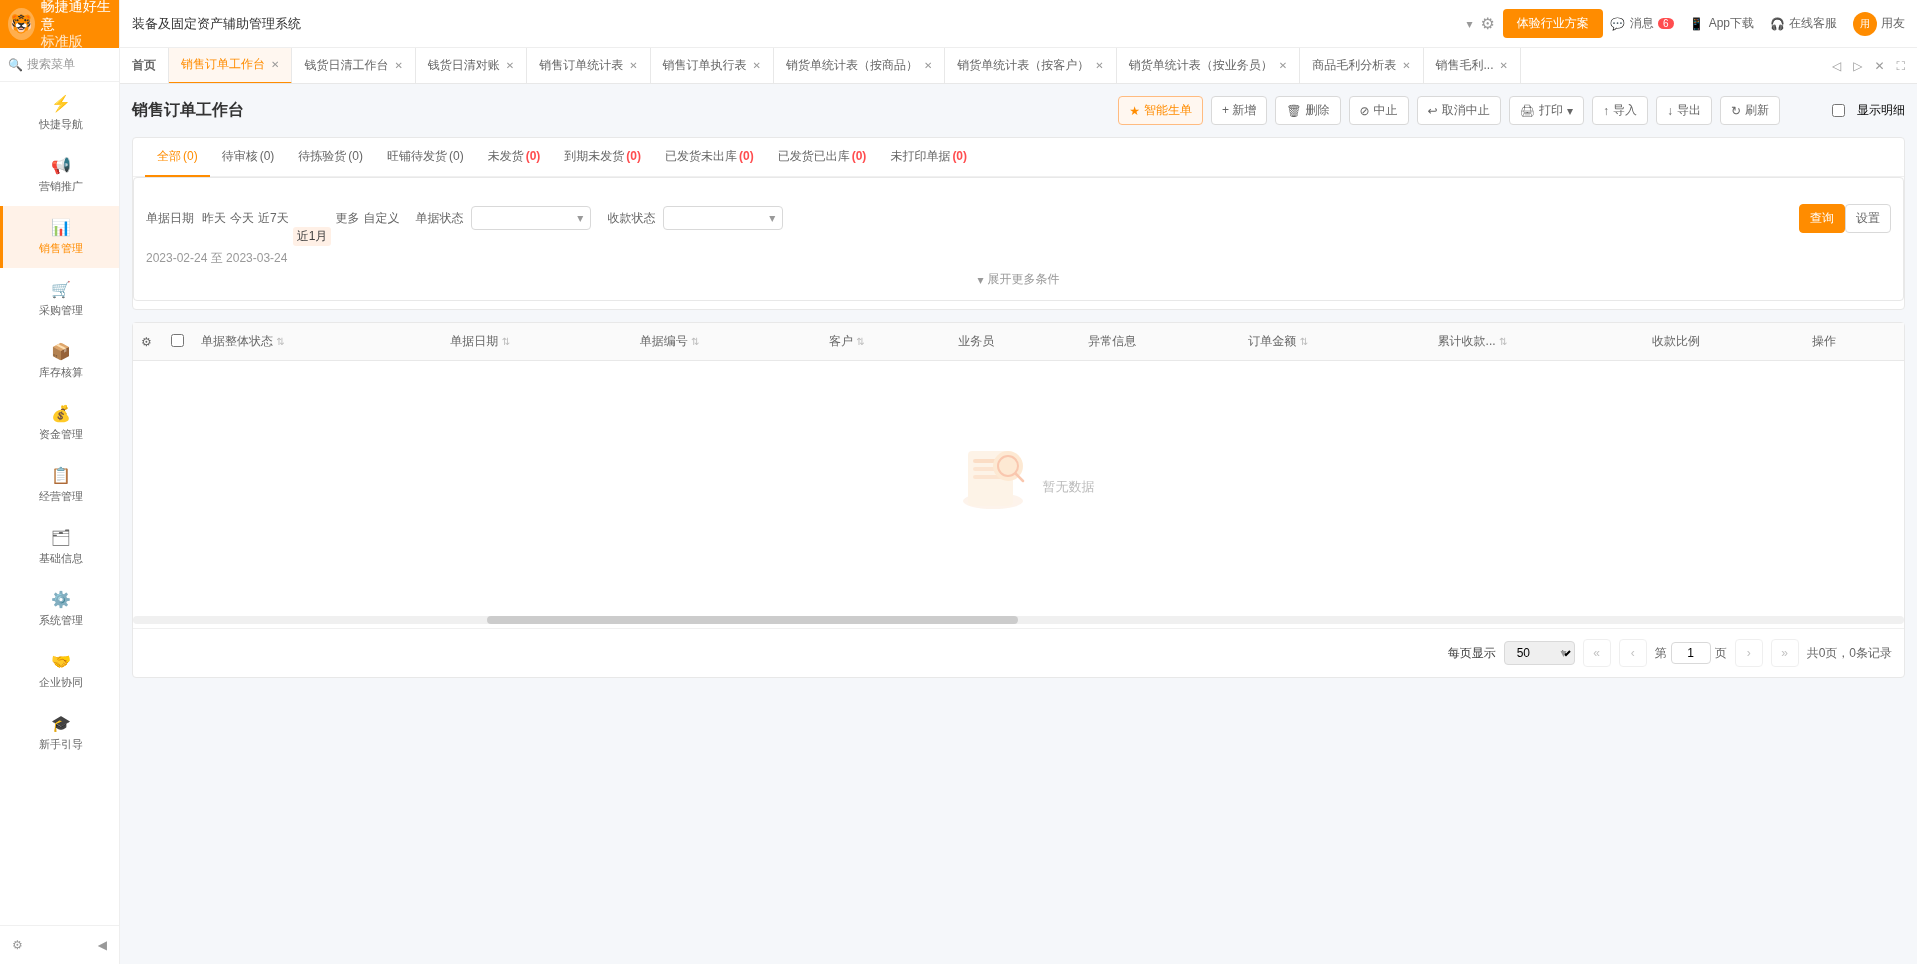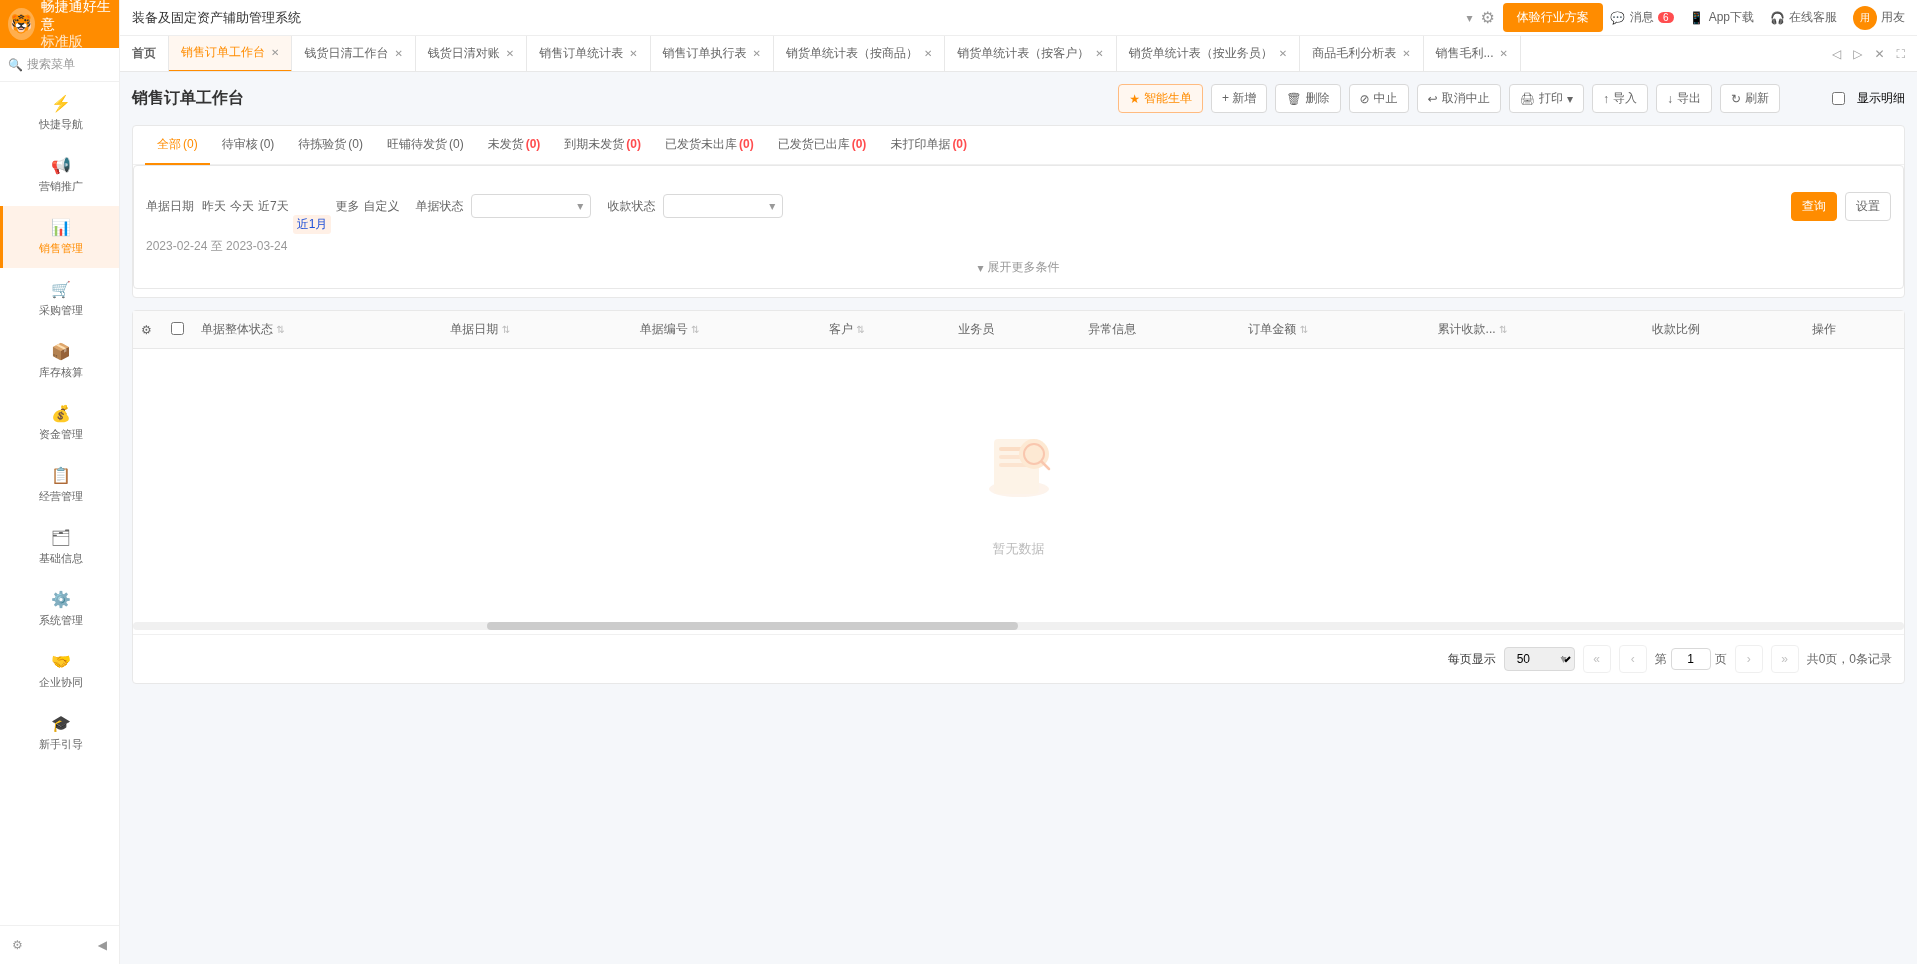--- a/index.html
+++ b/index.html
@@ -16,21 +16,21 @@
     .sidebar-item.active { background: #fff2e8; color: #ff8c00; border-left-color: #ff8c00; }
     .sidebar-item-icon { font-size: 16px; }
     .sidebar-item-label { font-size: 11px; text-align: center; }
     .sidebar-bottom { margin-top: auto; padding: 8px; display: flex; justify-content: space-between; border-top: 1px solid #f0f0f0; }
     .sidebar-bottom-btn { cursor: pointer; color: #999; padding: 4px; }
 
     
     .main { flex: 1; display: flex; flex-direction: column; overflow: hidden; }
 
     
-    .topbar { height: 36px; background: #fff; border-bottom: 1px solid #eee; display: flex; align-items: center; padding: 0 12px; gap: 8px; }
+    .topbar { height: 48px; background: #fff; border-bottom: 1px solid #eee; display: flex; align-items: center; padding: 0 12px; gap: 8px; }
     .topbar-title { font-size: 13px; color: #333; flex: 1; }
     .topbar-industry-btn { background: #ff8c00; color: #fff; border: none; padding: 6px 14px; border-radius: 4px; cursor: pointer; font-size: 12px; }
     .topbar-setting-icon { color: #999; cursor: pointer; font-size: 16px; }
     .topbar-chevron { color: #999; cursor: pointer; }
     .topbar-right { display: flex; align-items: center; gap: 16px; color: #666; }
     .topbar-right-item { display: flex; align-items: center; gap: 4px; cursor: pointer; }
     .badge { background: #ff4d4f; color: #fff; border-radius: 10px; padding: 0 5px; font-size: 10px; min-width: 16px; text-align: center; }
     .avatar { width: 24px; height: 24px; background: #ff8c00; border-radius: 50%; display: flex; align-items: center; justify-content: center; color: #fff; font-size: 10px; }
 
     
@@ -62,21 +62,21 @@
     .filter-tab .count { margin-left: 2px; }
     .filter-tab .count-red { color: #ff4d4f; font-weight: bold; }
 
     
     .search-bar { background: #fff; border-radius: 4px; border: 1px solid #e8e8e8; padding: 12px; margin-bottom: 8px; }
     .search-row { display: flex; align-items: center; gap: 16px; }
     .search-field { display: flex; align-items: center; gap: 8px; }
     .search-label { color: #666; white-space: nowrap; }
     .search-dates { display: flex; align-items: flex-start; gap: 4px; margin-top: 4px; font-size: 11px; color: #999; }
     .date-option { cursor: pointer; color: #666; }
-    .date-option.active { color: #1d4ed8; background: #fff0e6; padding: 1px 4px; border-radius: 3px; margin-top: 37px; }
+    .date-option.active { color: #404040; background: #fff0e6; padding: 1px 4px; border-radius: 3px; margin-top: 37px; }
     .expand-btn { display: flex; align-items: center; gap: 4px; cursor: pointer; color: #999; font-size: 12px; margin: 4px auto 0; width: fit-content; }
     .search-select { border: 1px solid #d9d9d9; border-radius: 4px; padding: 4px 24px 4px 8px; background: #fff; color: #333; appearance: none; min-width: 120px; cursor: pointer; }
     .select-wrapper { position: relative; display: inline-flex; align-items: center; }
     .select-wrapper::after { content: '▾'; position: absolute; right: 8px; color: #999; pointer-events: none; }
 
     
     .table-section { background: #fff; border-radius: 4px; border: 1px solid #e8e8e8; }
     .table-header { display: flex; align-items: center; justify-content: space-between; padding: 8px 12px; border-bottom: 1px solid #f0f0f0; }
     .table-count { color: #666; }
     .table-count span { color: #ff8c00; font-weight: bold; }
@@ -86,21 +86,21 @@
     .table-action-btn.revoke { color: #faad14; border-color: #faad14; }
     .table-action-btn.dispatch { color: #1890ff; border-color: #1890ff; }
 
     table { width: 100%; border-collapse: collapse; }
     th { background: #fafafa; padding: 10px 8px; text-align: left; color: #666; font-weight: normal; border-bottom: 1px solid #e8e8e8; white-space: nowrap; }
     th .sort-icon { color: #bbb; font-size: 10px; cursor: pointer; }
     .th-checkbox { width: 30px; }
     .th-settings { width: 30px; }
 
     
-    .empty-state { display: flex; flex-direction: column; align-items: center; justify-content: center; padding: 60px 0; color: #bbb; }
+    .empty-state { display: flex; align-items: center; justify-content: center; padding: 60px 0; color: #bbb; }
     .empty-icon { font-size: 80px; margin-bottom: 12px; opacity: 0.5; }
     .empty-text { color: #bbb; font-size: 13px; }
 
     
     .pagination { display: flex; align-items: center; justify-content: flex-end; padding: 10px 12px; gap: 8px; border-top: 1px solid #f0f0f0; }
     .pagination-label { color: #404040; }
     .pagination-select { border: 1px solid #d9d9d9; border-radius: 4px; padding: 3px 20px 3px 8px; }
     .pagination-btn { width: 28px; height: 28px; display: flex; align-items: center; justify-content: center; border: 1px solid #d9d9d9; border-radius: 4px; cursor: pointer; color: #666; background: #fff; }
     .pagination-btn.disabled { opacity: 0.4; cursor: not-allowed; }
     .pagination-page { display: flex; align-items: center; gap: 4px; color: #666; }
@@ -340,21 +340,21 @@
               </div>
             </div>
             <div class="search-field">
               <span class="search-label">收款状态</span>
               <div class="select-wrapper">
                 <select class="search-select">
                   <option value=""></option>
                 </select>
               </div>
             </div>
-            <div style="margin-left:auto;display:flex;gap:8px;">
+            <div style="margin-left:auto;display:flex;">
               <button class="btn btn-primary">查询</button>
               <button class="btn">设置</button>
             </div>
           </div>
           <div class="search-dates">
             <span>2023-02-24 至 2023-03-24</span>
           </div>
           <div class="expand-btn">
             <span>▾</span>
             <span>展开更多条件</span>

